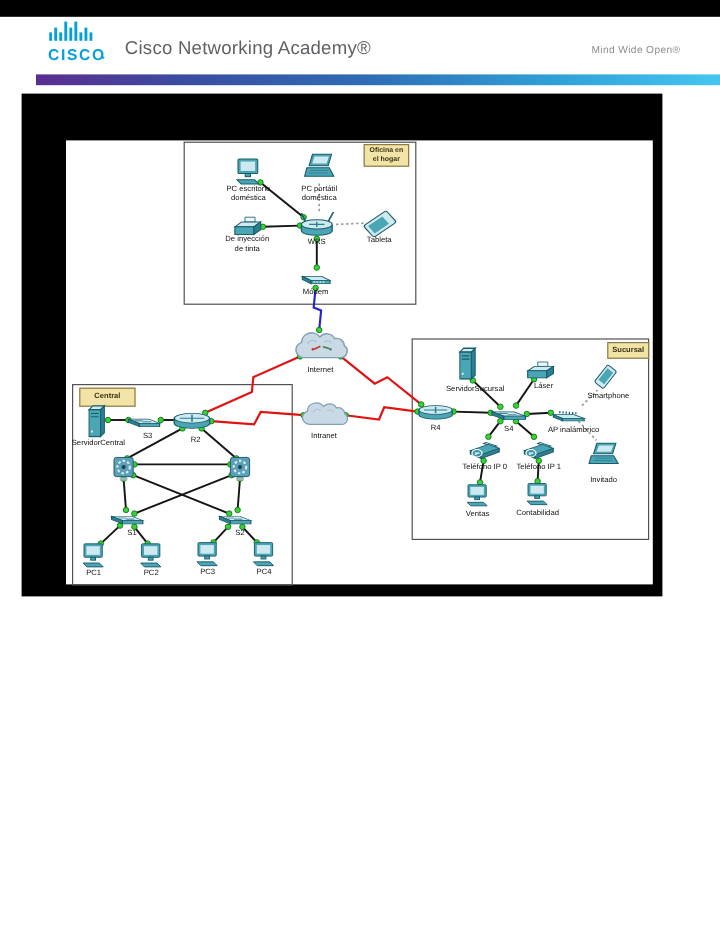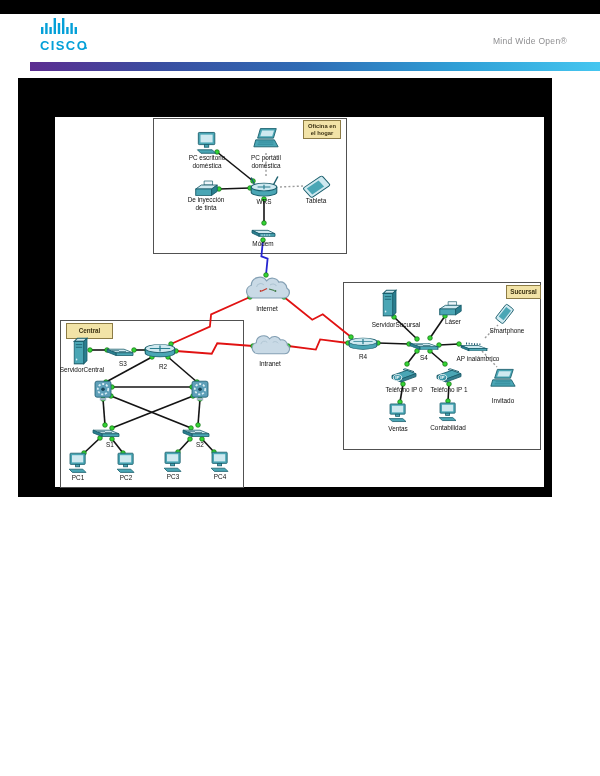--- a/index.html
+++ b/index.html
@@ -41,20 +41,21 @@
       <rect x="23.8" y="7" width="2.4" height="11"></rect>
       <rect x="28" y="2" width="2.4" height="16"></rect>
       <rect x="32.2" y="11" width="2.4" height="7"></rect>
       <rect x="36.4" y="7" width="2.4" height="11"></rect>
       <rect x="40.6" y="11" width="2.4" height="7"></rect>
     </g>
     <text x="6" y="34" font-size="13" font-weight="bold" letter-spacing="1.4" fill="#04a0d8" font-family="Liberation Sans, sans-serif">CISCO</text>
     <circle cx="52" cy="32" r="1" fill="#04a0d8"></circle>
   </svg>
 
+  <div class="brand">Cisco Networking Academy®</div>
   <div class="tagline">Mind Wide Open®</div>
   <div class="gradbar"></div>
 
   <div class="figure"></div>
   <div class="canvas"></div>
 
   <div id="regions">
       <div class="rbox" style="left: 153px; top: 118px; width: 192px; height: 134px;"></div>
       <div class="chip" style="left: 303px; top: 120px; width: 36px; height: 17px; font-size: 5.8px;">Oficina en<br>el hogar</div>
       <div class="rbox" style="left: 60px; top: 320px; width: 182px; height: 166px;"></div>

